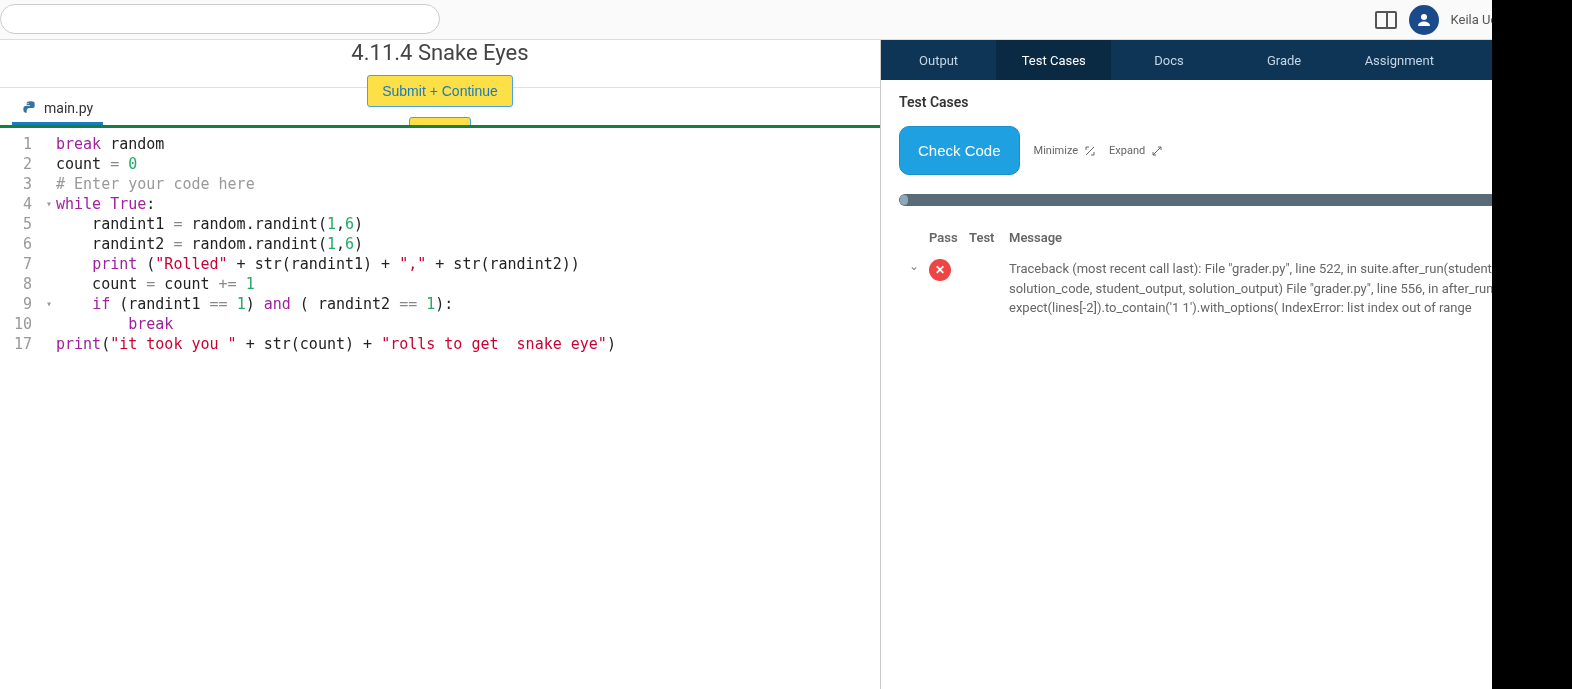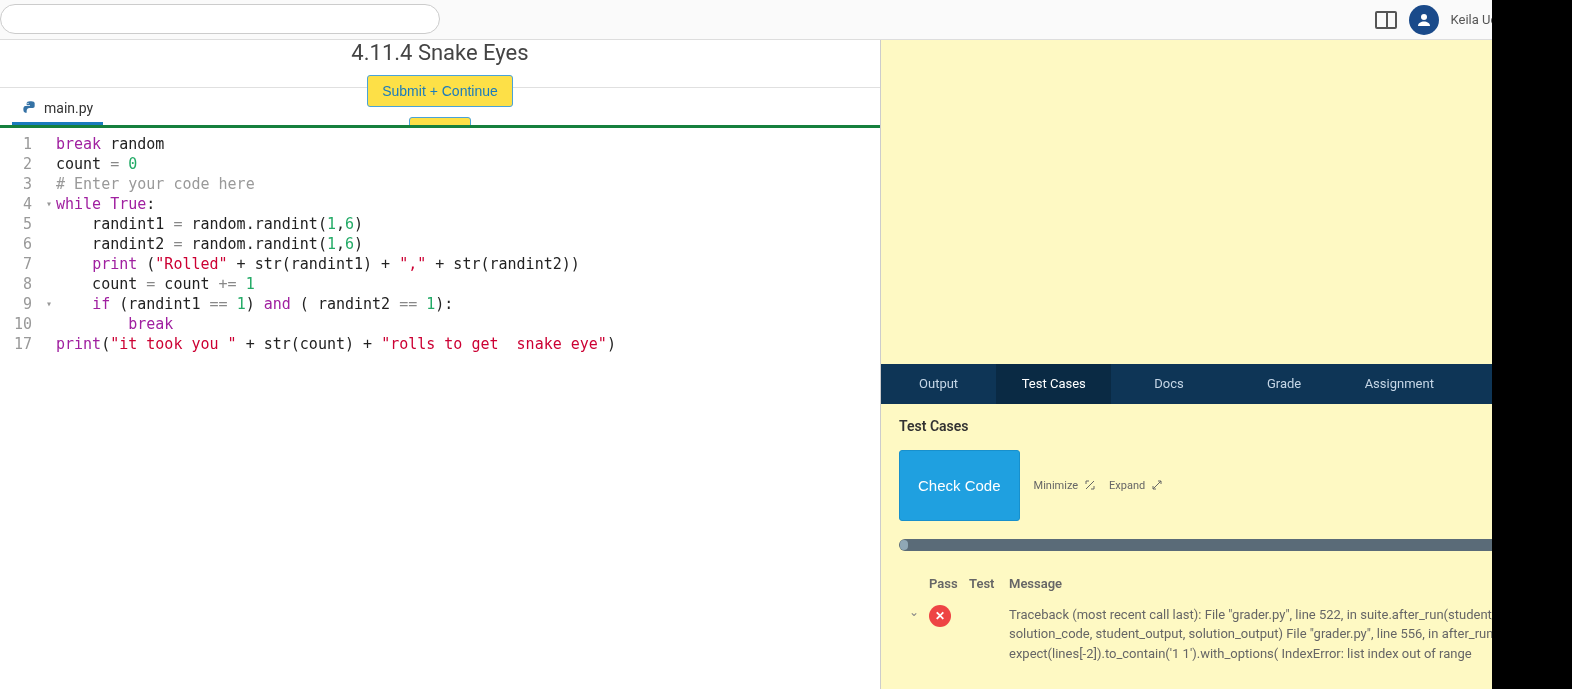--- a/index.html
+++ b/index.html
@@ -59,25 +59,24 @@
   height: calc(100% - 40px);
 }
 .left-pane {
   flex: 0 0 880px;
   background: #fff;
   display: flex;
   flex-direction: column;
 }
 .right-pane {
   flex: 1;
-  background: #fef9c3;
+  background: #ffffff;
   border-left: 1px solid #ccc;
   display: flex;
   flex-direction: column;
-  justify-content: flex-end;
 }
 .pane-header {
   height: 48px;
   display: flex;
   align-items: center;
   padding: 0 18px;
   border-bottom: 1px solid #e0e0e0;
   gap: 10px;
   flex-direction: column;
 }
@@ -183,22 +182,22 @@
 .check-row {
   display: flex;
   align-items: center;
   gap: 14px;
   padding: 8px 18px 18px 18px;
 }
 .btn-primary {
   background: #1fa0e0;
   color: #fff;
   border: 1px solid #1890cc;
-  padding: 26px 18px;
-  border-radius: 3px;
+  padding: 15px 18px;
+  border-radius: 10px;
   font-size: 15px;
   cursor: pointer;
 }
 .link-action {
   font-size: 11px;
   color: #666;
   display: inline-flex;
   align-items: center;
   gap: 7px;
   cursor: pointer;

